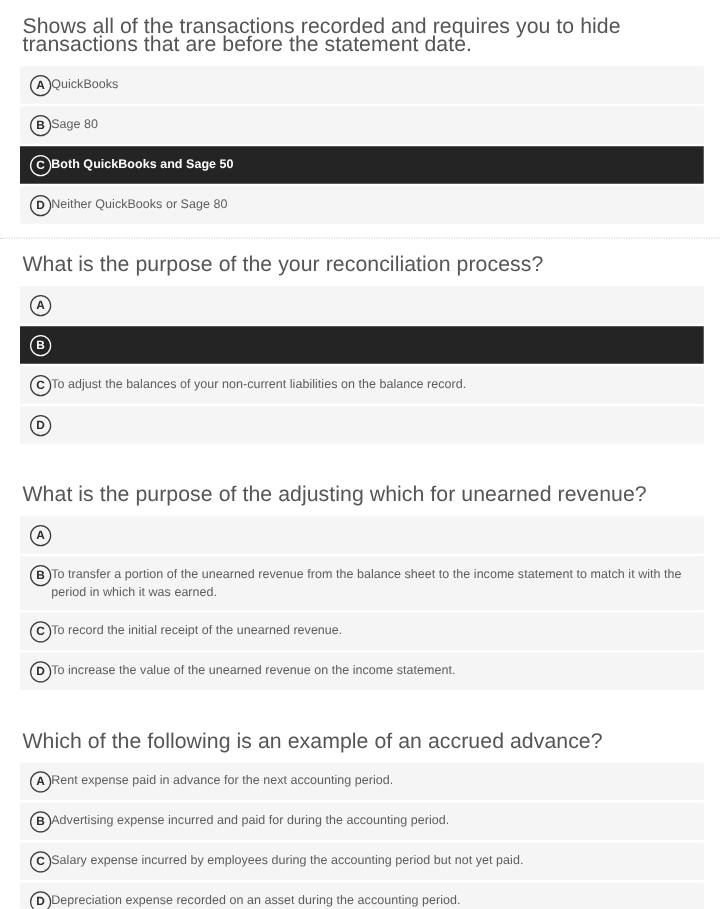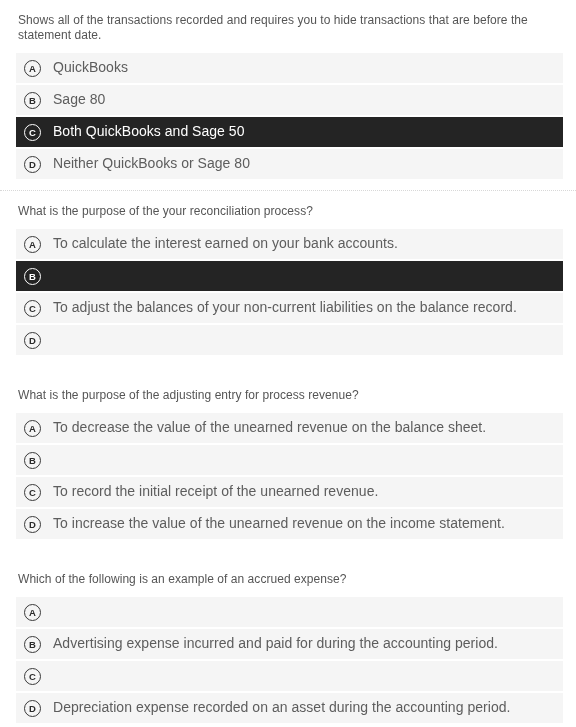--- a/index.html
+++ b/index.html
@@ -22,21 +22,21 @@
   .question-block {
     padding: 0 13px 0 16px;
     box-sizing: border-box;
   }
   .question-block.sep-after {
     border-bottom: 1px dotted #d8d8d8;
     padding-bottom: 9px;
     margin-bottom: 0;
   }
   .question-text {
-    font-size: 12px;
+    font-size: 17px;
     line-height: 15px;
     color: #555555;
     padding: 13px 2px 10px 2px;
     margin: 0;
     letter-spacing: 0.05px;
   }
   .options {
     display: block;
   }
   .option-row {
@@ -65,31 +65,30 @@
     color: #2b2b2b;
     line-height: 1;
     margin-top: 1px;
     box-sizing: border-box;
   }
   .option-row.selected .marker {
     border-color: #ffffff;
     color: #ffffff;
   }
   .option-text {
-    font-size: 14px;
+    font-size: 10px;
     line-height: 15px;
     color: #5d5d5d;
-    padding-left: 12px;
     padding-top: 1px;
     padding-right: 4px;
     letter-spacing: 0.03px;
   }
   .option-row.selected .option-text {
     color: #ffffff;
-    font-weight: normal;
+    font-weight: bold;
   }
   .block-gap {
     height: 18px;
   }
 </style>
 </head>
 <body>
 
 <div class="quiz">
 
@@ -113,72 +112,73 @@
         <span class="option-text">Neither QuickBooks or Sage 80</span>
       </div>
     </div>
   </div>
 
   <div class="question-block">
     <p class="question-text">What is the purpose of the your reconciliation process?</p>
     <div class="options">
       <div class="option-row">
         <span class="marker">A</span>
-        <span class="option-text">To calculate the interest earned on your bank accounts.</span>
       </div>
       <div class="option-row selected">
         <span class="marker">B</span>
       </div>
       <div class="option-row">
         <span class="marker">C</span>
         <span class="option-text">To adjust the balances of your non-current liabilities on the balance record.</span>
       </div>
       <div class="option-row">
         <span class="marker">D</span>
       </div>
     </div>
   </div>
 
   <div class="block-gap"></div>
 
   <div class="question-block">
-    <p class="question-text">What is the purpose of the adjusting entry for process revenue?</p>
+    <p class="question-text">What is the purpose of the adjusting which for unearned revenue?</p>
     <div class="options">
       <div class="option-row">
         <span class="marker">A</span>
-        <span class="option-text">To decrease the value of the unearned revenue on the balance sheet.</span>
       </div>
       <div class="option-row">
         <span class="marker">B</span>
+        <span class="option-text">To transfer a portion of the unearned revenue from the balance sheet to the income statement to match it with the period in which it was earned.</span>
       </div>
       <div class="option-row">
         <span class="marker">C</span>
         <span class="option-text">To record the initial receipt of the unearned revenue.</span>
       </div>
       <div class="option-row">
         <span class="marker">D</span>
         <span class="option-text">To increase the value of the unearned revenue on the income statement.</span>
       </div>
     </div>
   </div>
 
   <div class="block-gap"></div>
 
   <div class="question-block">
-    <p class="question-text">Which of the following is an example of an accrued expense?</p>
+    <p class="question-text">Which of the following is an example of an accrued advance?</p>
     <div class="options">
       <div class="option-row">
         <span class="marker">A</span>
+        <span class="option-text">Rent expense paid in advance for the next accounting period.</span>
       </div>
       <div class="option-row">
         <span class="marker">B</span>
         <span class="option-text">Advertising expense incurred and paid for during the accounting period.</span>
       </div>
       <div class="option-row">
         <span class="marker">C</span>
+        <span class="option-text">Salary expense incurred by employees during the accounting period but not yet paid.</span>
       </div>
       <div class="option-row">
         <span class="marker">D</span>
         <span class="option-text">Depreciation expense recorded on an asset during the accounting period.</span>
       </div>
     </div>
   </div>
 
 </div>
 

